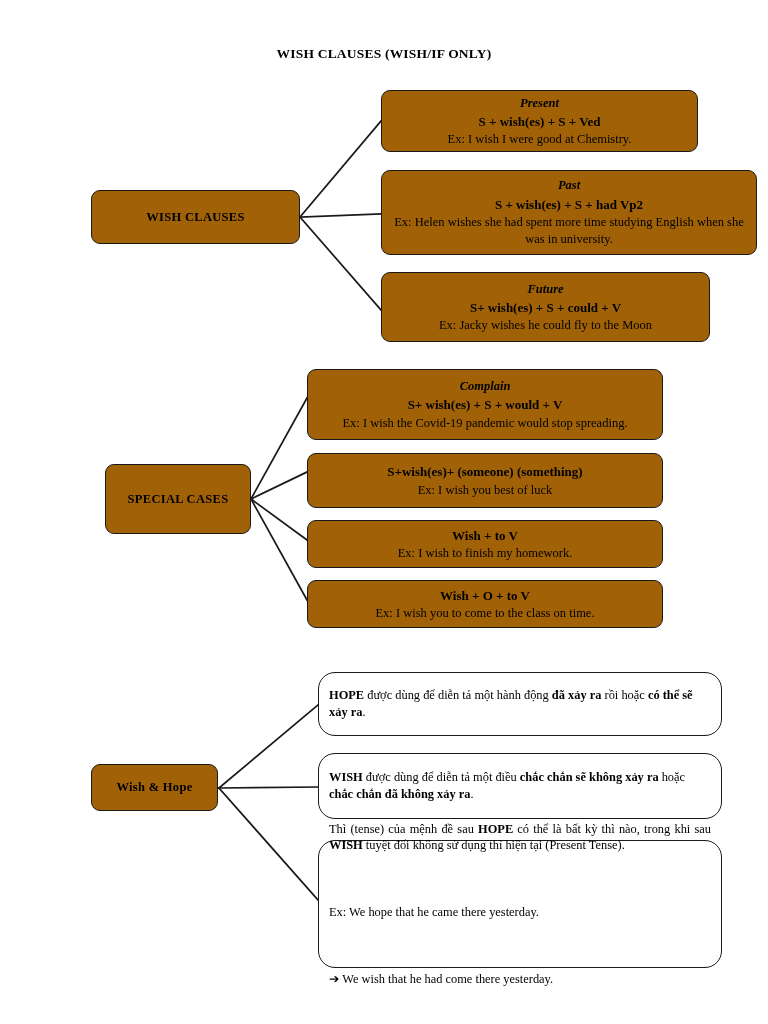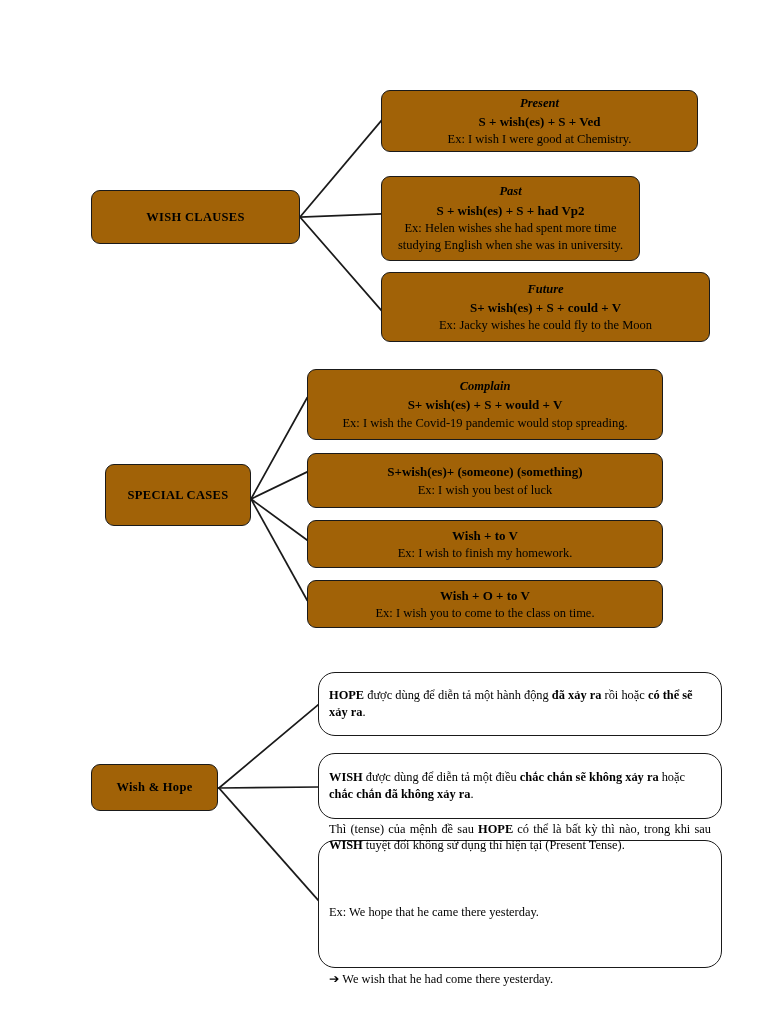--- a/index.html
+++ b/index.html
@@ -129,44 +129,45 @@
       <line x1="251" y1="499" x2="307" y2="472"></line>
       <line x1="251" y1="499" x2="307" y2="540"></line>
       <line x1="251" y1="499" x2="307" y2="600"></line>
 
       <line x1="219" y1="788" x2="318" y2="705"></line>
       <line x1="219" y1="788" x2="318" y2="787"></line>
       <line x1="219" y1="788" x2="318" y2="900"></line>
     </g>
   </svg>
 
+  <div class="title">WISH CLAUSES (WISH/IF ONLY)</div>
 
   <div class="box" style="left:91px; top:190px; width:209px; height:54px;">
     <div class="node-label">WISH CLAUSES</div>
   </div>
 
   <div class="box" style="left:381px; top:90px; width:317px; height:62px;">
     <div class="head">Present</div>
     <div class="formula">S + wish(es) + S + Ved</div>
     <div class="example">Ex: I wish I were good at Chemistry.</div>
   </div>
 
-  <div class="box" style="left:381px; top:176px; width:259px; height:85px;">
+  <div class="box" style="left:381px; top:170px; width:376px; height:85px;">
     <div class="head">Past</div>
     <div class="formula">S + wish(es) + S + had Vp2</div>
     <div class="example">Ex: Helen wishes she had spent more time studying English when she was in university.</div>
   </div>
 
   <div class="box" style="left:381px; top:272px; width:329px; height:70px;">
     <div class="head">Future</div>
     <div class="formula">S+ wish(es) + S + could + V</div>
     <div class="example">Ex: Jacky wishes he could fly to the Moon</div>
   </div>
 
-  <div class="box" style="left:105px; top:464px; width:146px; height:62px;">
+  <div class="box" style="left:105px; top:464px; width:146px; height:70px;">
     <div class="node-label">SPECIAL CASES</div>
   </div>
 
   <div class="box" style="left:307px; top:369px; width:356px; height:71px;">
     <div class="head">Complain</div>
     <div class="formula">S+ wish(es) + S + would + V</div>
     <div class="example">Ex: I wish the Covid-19 pandemic would stop spreading.</div>
   </div>
 
   <div class="box" style="left:307px; top:520px; width:356px; height:48px;">

